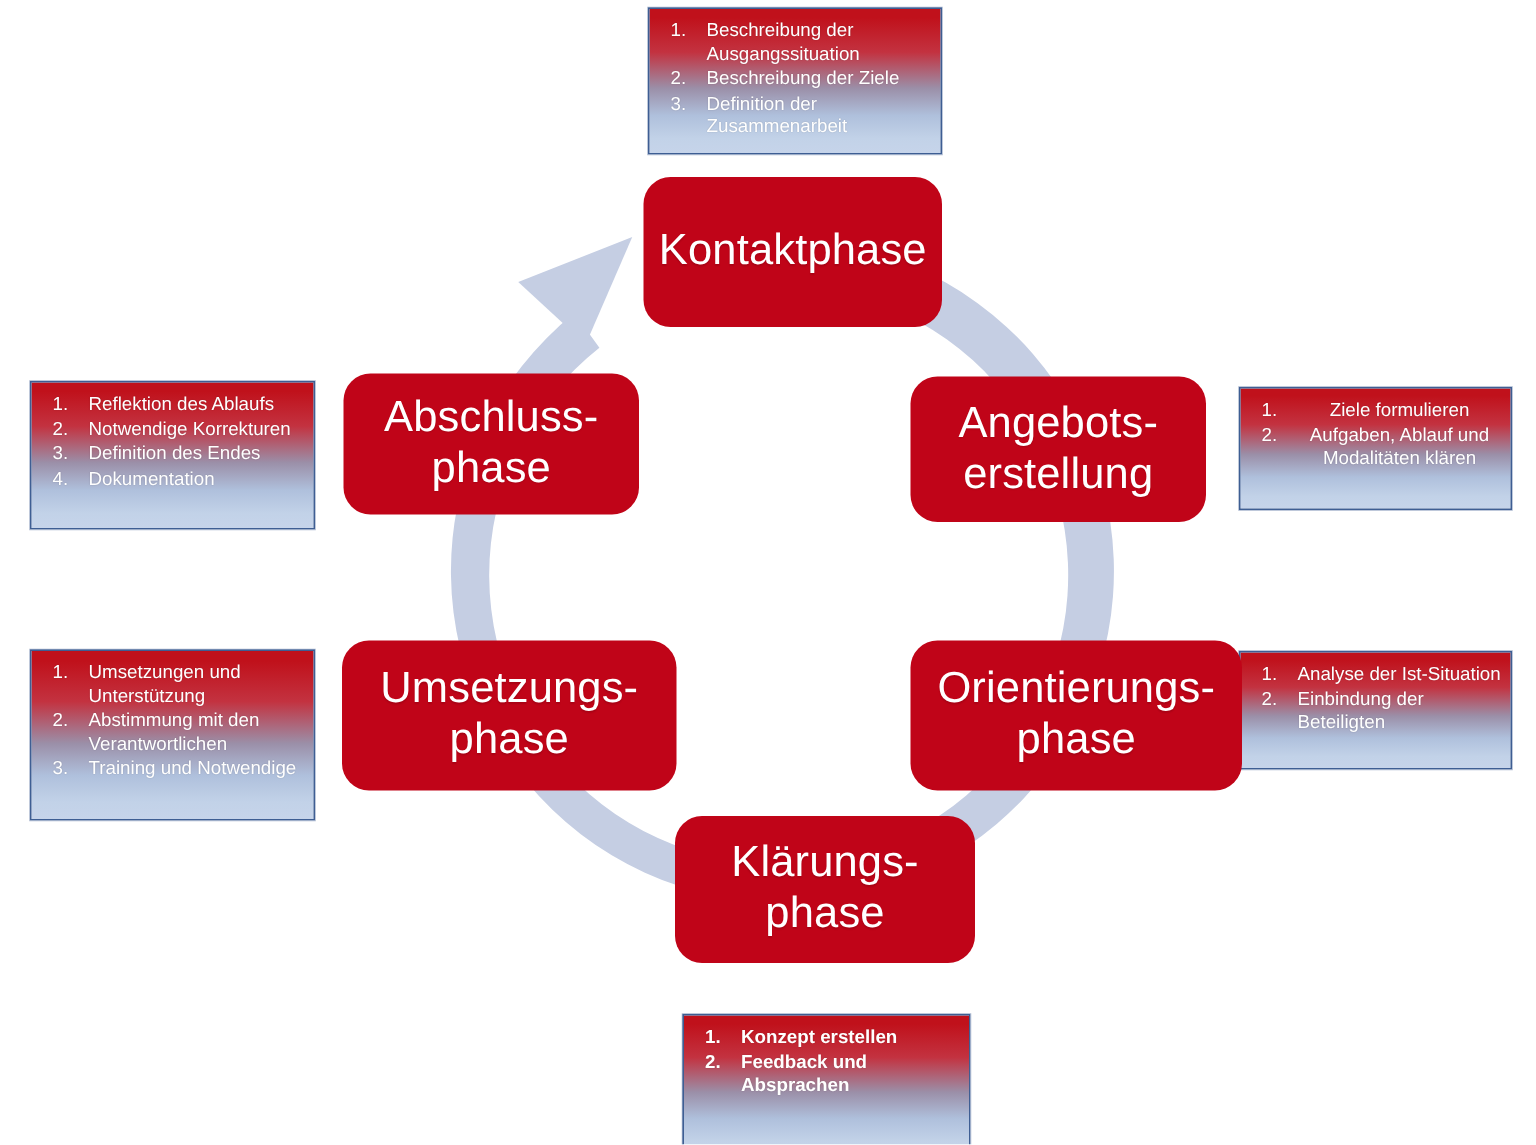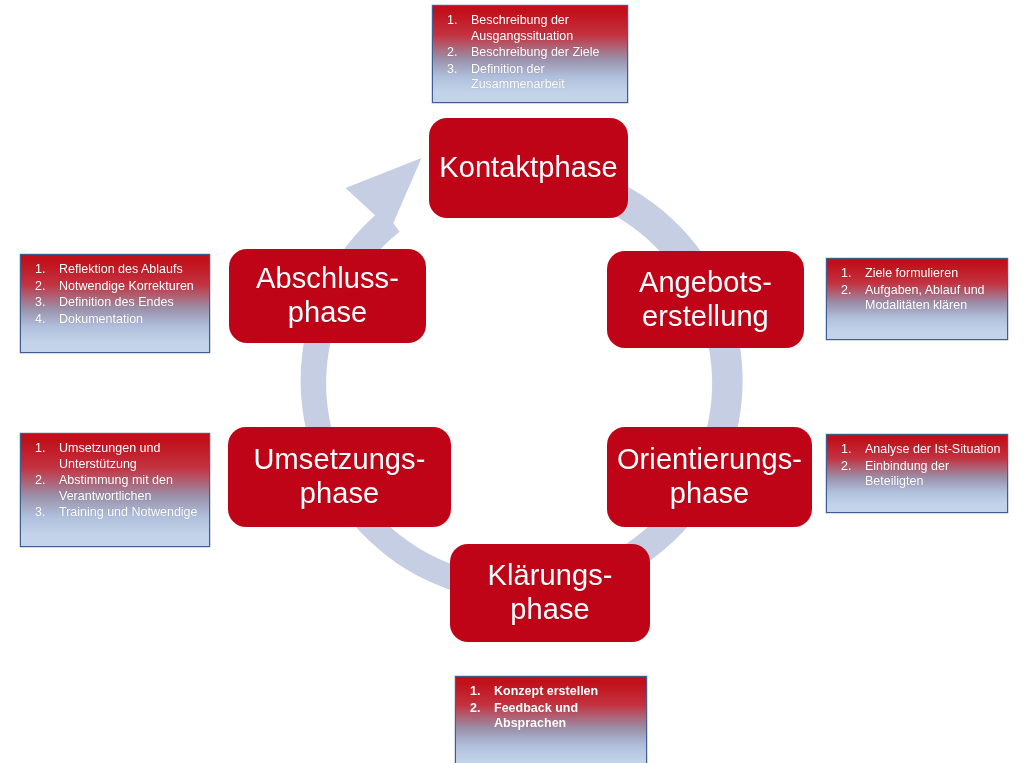--- a/index.html
+++ b/index.html
@@ -49,21 +49,21 @@
     line-height: 1.16;
     font-weight: 400;
     letter-spacing: 0.1px;
     white-space: pre-line;
     text-shadow: 0 1px 1px rgba(0,0,0,0.12);
   }
 
   
   #phase-kontaktphase      { left: 429px; top: 118px;  width: 199px; height: 100px; }
   #phase-angebotserstellung{ left: 607px; top: 251px;  width: 197px; height: 97px;  }
-  #phase-orientierungsphase{ left: 607px; top: 427px;  width: 205px; height: 100px; }
+  #phase-orientierungsphase{ left: 607px; top: 427px;  width: 221px; height: 100px; }
   #phase-klaerungsphase    { left: 450px; top: 544px;  width: 200px; height: 98px;  }
   #phase-umsetzungsphase   { left: 228px; top: 427px;  width: 223px; height: 100px; }
   #phase-abschlussphase    { left: 229px; top: 249px;  width: 197px; height: 94px; align-items: center;  }
 
   
   .detail-box {
     position: absolute;
     box-sizing: border-box;
     border: 1px solid #3E5E93;
     background: linear-gradient(to bottom,
@@ -99,21 +99,21 @@
     position: absolute;
     left: 6px;
     top: 0;
     width: 18px;
     text-align: left;
     color: #ffffff;
   }
 
   
   #detail-kontaktphase      { left: 432px; top: 5px;   width: 196px; height: 98px; }
-  #detail-angebotserstellung{ left: 826px; top: 258px; width: 182px; height: 82px; }
+  #detail-angebotserstellung{ left: 826px; top: 258px; width: 182px; height: 82px; text-align: center; }
   #detail-orientierungsphase{ left: 826px; top: 434px; width: 182px; height: 79px; }
   #detail-klaerungsphase    { left: 455px; top: 676px; width: 192px; height: 95px; font-weight: bold; }
   #detail-umsetzungsphase   { left: 20px;  top: 433px; width: 190px; height: 114px; }
   #detail-abschlussphase    { left: 20px;  top: 254px; width: 190px; height: 99px; }
 </style>
 </head>
 <body>
 
 <div id="stage">
 

